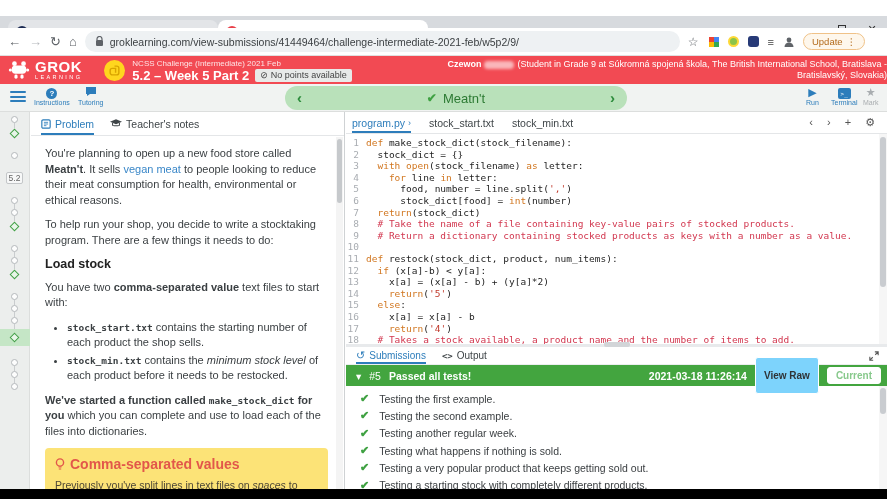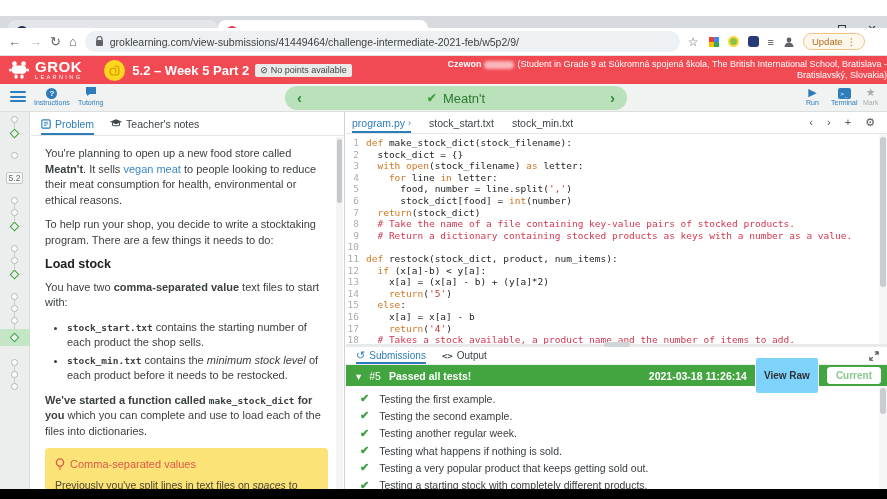--- a/index.html
+++ b/index.html
@@ -74,21 +74,21 @@
   .pcontent { padding:10px 16px 0 14px; font-size:11px; line-height:15.5px; color:#3a3f42; }
   .pcontent p { margin-bottom:9px; }
   .pcontent h3 { font-size:12.5px; color:#222; margin:3px 0 7px; }
   .pcontent ul { margin:0 0 9px 22px; }
   .pcontent li { margin-bottom:2px; }
   .t-b { font-weight:bold; }
   .t-i { font-style:italic; }
   .t-l { color:#3a87c8; }
   .t-mb { font-family:"DejaVu Sans Mono", monospace; font-size:9.5px; font-weight:bold; }
   .hintbox { background:#fce377; border-radius:4px; padding:9px 10px 10px; margin-top:4px; }
-  .hinttitle { display:flex; align-items:center; gap:5px; color:#e2574a; font-weight:normal; font-size:11px; margin-bottom:5px; }
+  .hinttitle { display:flex; align-items:center; gap:5px; color:#e2574a; font-weight:bold; font-size:14px; margin-bottom:5px; }
   .hintbody { font-size:10.5px; line-height:14.5px; color:#4c4636; margin-bottom:7px; }
   .pscroll { position:absolute; right:1px; top:25px; width:7px; height:352px; background:#f4f4f4; }
   .pscroll .thumb { position:absolute; left:1px; top:2px; width:5px; height:64px; background:#c6c9cc; border-radius:3px; }
 
   .editor { position:absolute; left:346px; top:112px; width:541px; height:234px; background:#fff; }
   .etabs { display:flex; align-items:center; height:22px; border-bottom:1px solid #e4e6e8; padding-left:6px; gap:18px; font-size:10.5px; color:#3f4548; }
   .etab { height:100%; display:flex; align-items:center; gap:3px; }
   .etab.active { color:#2d7dbb; box-shadow:inset 0 -2px 0 #2d7dbb; }
   .etabs .spacer { flex:1; }
   .eticons { display:flex; gap:14px; padding-right:12px; color:#555; font-size:11px; }
@@ -201,20 +201,21 @@
         <div class="g">GROK</div>
         <div class="l">LEARNING</div>
       </div>
     </div>
     <div class="badge-circle">
       <svg width="13" height="13" viewBox="0 0 24 24">
           <path d="M12 4h4a4 4 0 0 1 4 4v8a4 4 0 0 1-4 4H8a4 4 0 0 1-4-4v-4a4 4 0 0 1 4-4h6v8" fill="none" stroke="#d9a400" stroke-width="2.6"></path>
         </svg>
     </div>
     <div class="coursewrap">
+      <div class="courseline">NCSS Challenge (Intermediate) 2021 Feb</div>
       <div class="titlerow">
         <span class="apptitle">5.2 – Week 5 Part 2</span>
         <span class="ptsbadge">
             <span>⊘</span>
             <span>No points available</span>
           </span>
       </div>
     </div>
     <div class="userinfo">
       <div><b>Czewon</b><span class="redact"></span><span>(Student in Grade 9 at Súkromná spojená škola, The British International School, Bratislava -</span></div>

